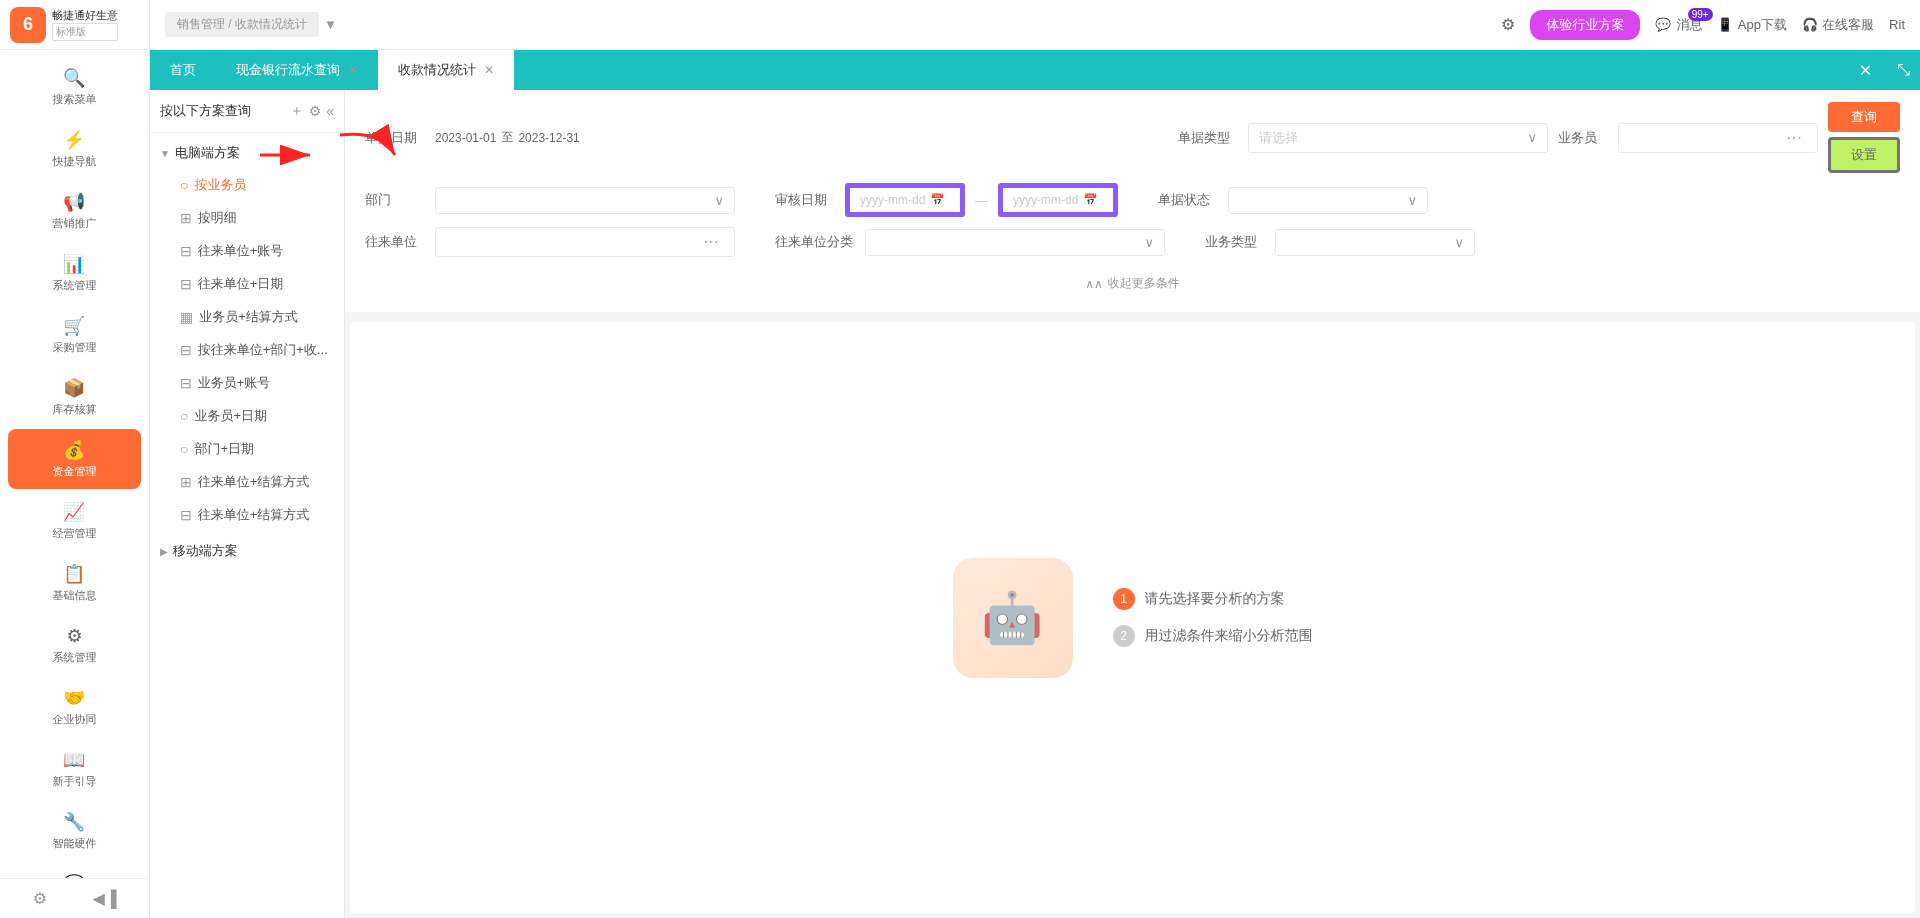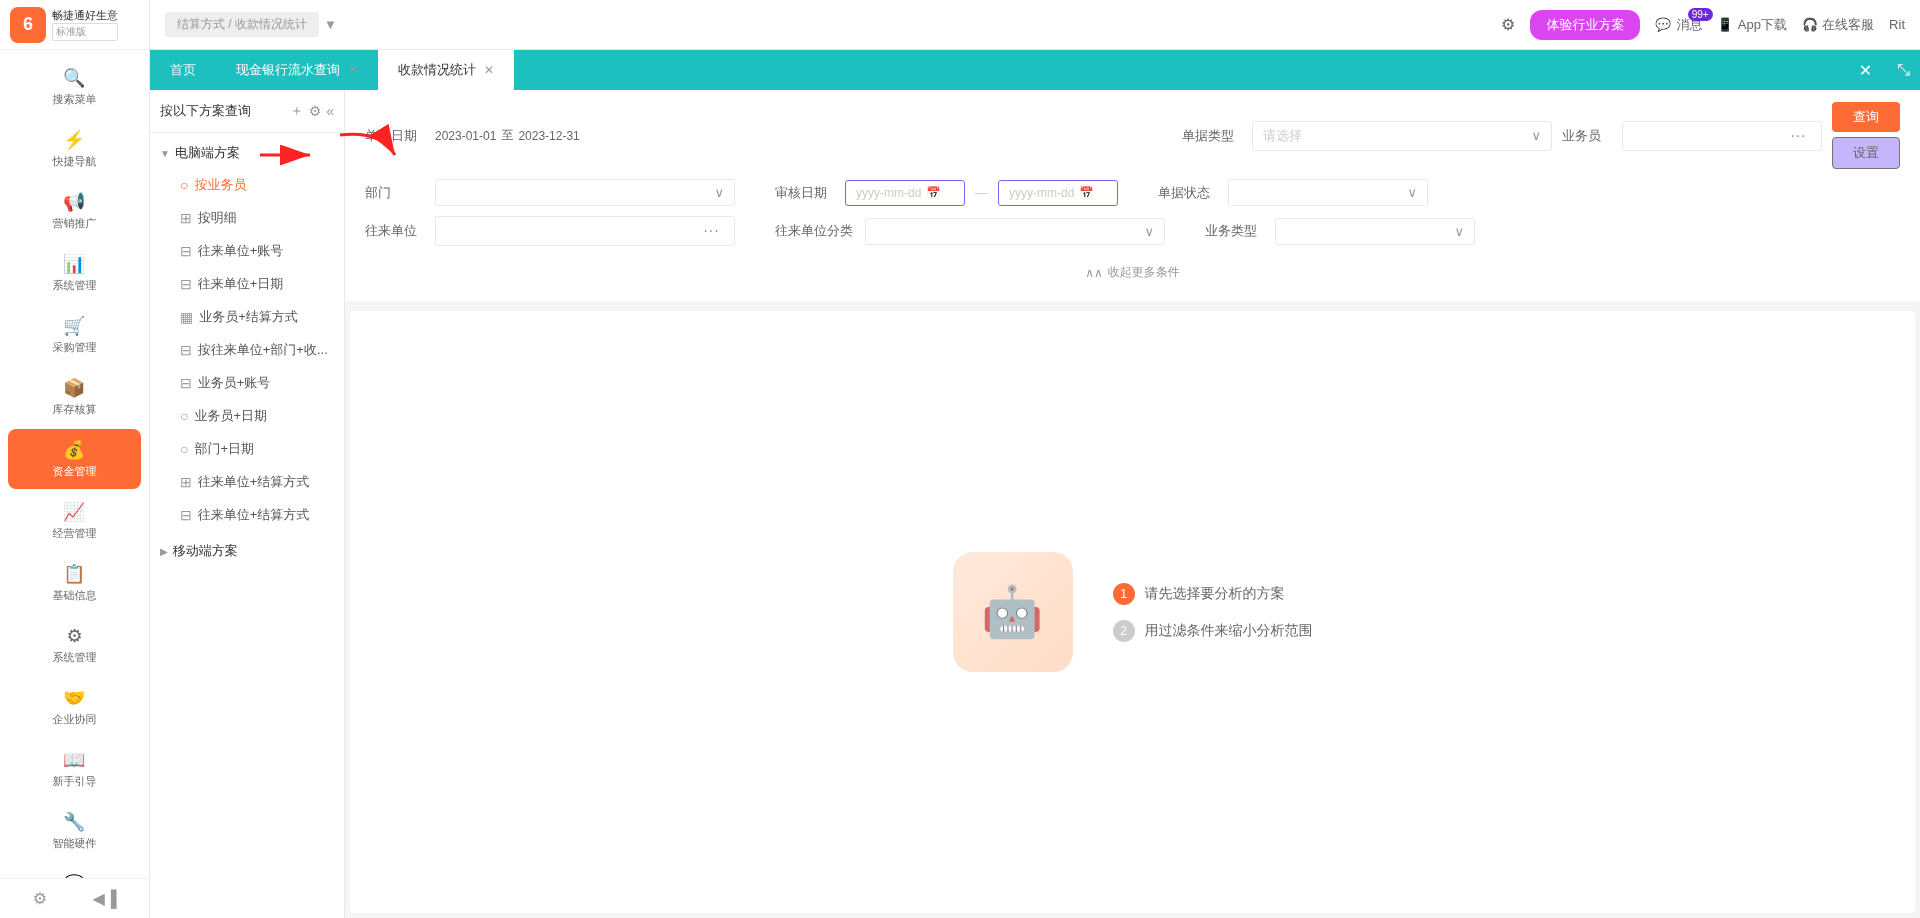--- a/index.html
+++ b/index.html
@@ -74,25 +74,25 @@
     
     .filter-area { background: #fff; padding: 12px 20px; margin-bottom: 5px; }
     .filter-row { display: flex; align-items: center; gap: 10px; margin-bottom: 10px; }
     .filter-label { color: #666; font-size: 13px; white-space: nowrap; min-width: 60px; }
     .filter-date-btns { display: flex; gap: 3px; }
     .date-btn { padding: 3px 8px; border: 1px solid #e8e8e8; border-radius: 3px; font-size: 12px; cursor: pointer; color: #666; background: #fff; }
     .date-btn.active { background: #ff6b35; color: white; border-color: #ff6b35; }
     .date-range { display: flex; align-items: center; gap: 5px; color: #666; font-size: 12px; }
     .filter-select { border: 1px solid #e8e8e8; border-radius: 3px; padding: 5px 10px; font-size: 13px; color: #333; cursor: pointer; background: #fff; display: flex; align-items: center; gap: 5px; min-width: 200px; }
     .filter-select .arrow { margin-left: auto; color: #999; }
-    .filter-date-input { border: 1px solid #8b5cf6; border-radius: 3px; padding: 5px 10px; font-size: 12px; color: #999; min-width: 120px; display: flex; align-items: center; gap: 5px; }
+    .filter-date-input { border: 5px solid #8b5cf6; border-radius: 3px; padding: 5px 10px; font-size: 12px; color: #999; min-width: 120px; display: flex; align-items: center; gap: 5px; }
     .filter-dash { color: #ccc; }
     .filter-more { color: #999; cursor: pointer; font-size: 16px; padding: 0 5px; }
     .btn-query { background: #ff6b35; color: white; border: none; padding: 6px 20px; border-radius: 4px; cursor: pointer; font-size: 13px; }
-    .btn-setting { background: #c4b5fd; color: #666; border: 1px solid #737373; padding: 6px 20px; border-radius: 4px; cursor: pointer; font-size: 13px; }
+    .btn-setting { background: #bef264; color: #666; border: 3px solid #737373; padding: 6px 20px; border-radius: 4px; cursor: pointer; font-size: 13px; }
     .filter-actions { display: flex; flex-direction: column; gap: 5px; margin-left: auto; }
     .collapse-btn { display: flex; align-items: center; justify-content: center; color: #999; font-size: 12px; cursor: pointer; gap: 5px; padding: 8px 0; }
 
     
     .data-area { flex: 1; background: #fff; margin: 5px; border-radius: 4px; display: flex; flex-direction: column; align-items: center; justify-content: center; gap: 20px; }
     .data-hint { display: flex; flex-direction: column; gap: 15px; }
     .hint-item { display: flex; align-items: center; gap: 10px; color: #666; font-size: 14px; }
     .hint-num { width: 22px; height: 22px; border-radius: 50%; background: #ff6b35; color: white; display: flex; align-items: center; justify-content: center; font-size: 12px; }
     .hint-num.gray { background: #ccc; }
     .robot-img { width: 120px; height: 120px; background: linear-gradient(135deg, #ffe0cc, #ffd0b0); border-radius: 20px; display: flex; align-items: center; justify-content: center; font-size: 50px; opacity: 0.7; }
@@ -173,21 +173,21 @@
   <div class="sidebar-bottom">
     <span class="sidebar-bottom-icon">⚙</span>
     <span class="sidebar-bottom-icon">◀▐</span>
   </div>
 </div>
 
 <div class="main">
 
   <div class="topbar">
     <div class="topbar-breadcrumb">
-      <span class="topbar-breadcrumb-item" style="background:#eee;padding:4px 12px;border-radius:3px;color:#999;font-size:12px;">结算方式 / 收款情况统计</span>
+      <span class="topbar-breadcrumb-item" style="background:#eee;padding:4px 12px;border-radius:3px;color:#999;font-size:12px;">销售管理 / 收款情况统计</span>
       <span style="color:#999;cursor:pointer;">▼</span>
     </div>
     <span class="topbar-settings-icon">⚙</span>
     <button class="topbar-btn-trial">体验行业方案</button>
     <div class="topbar-msg">
       <span>💬</span>
       <span>消息</span>
       <span class="badge">99+</span>
     </div>
     <div class="topbar-app">

